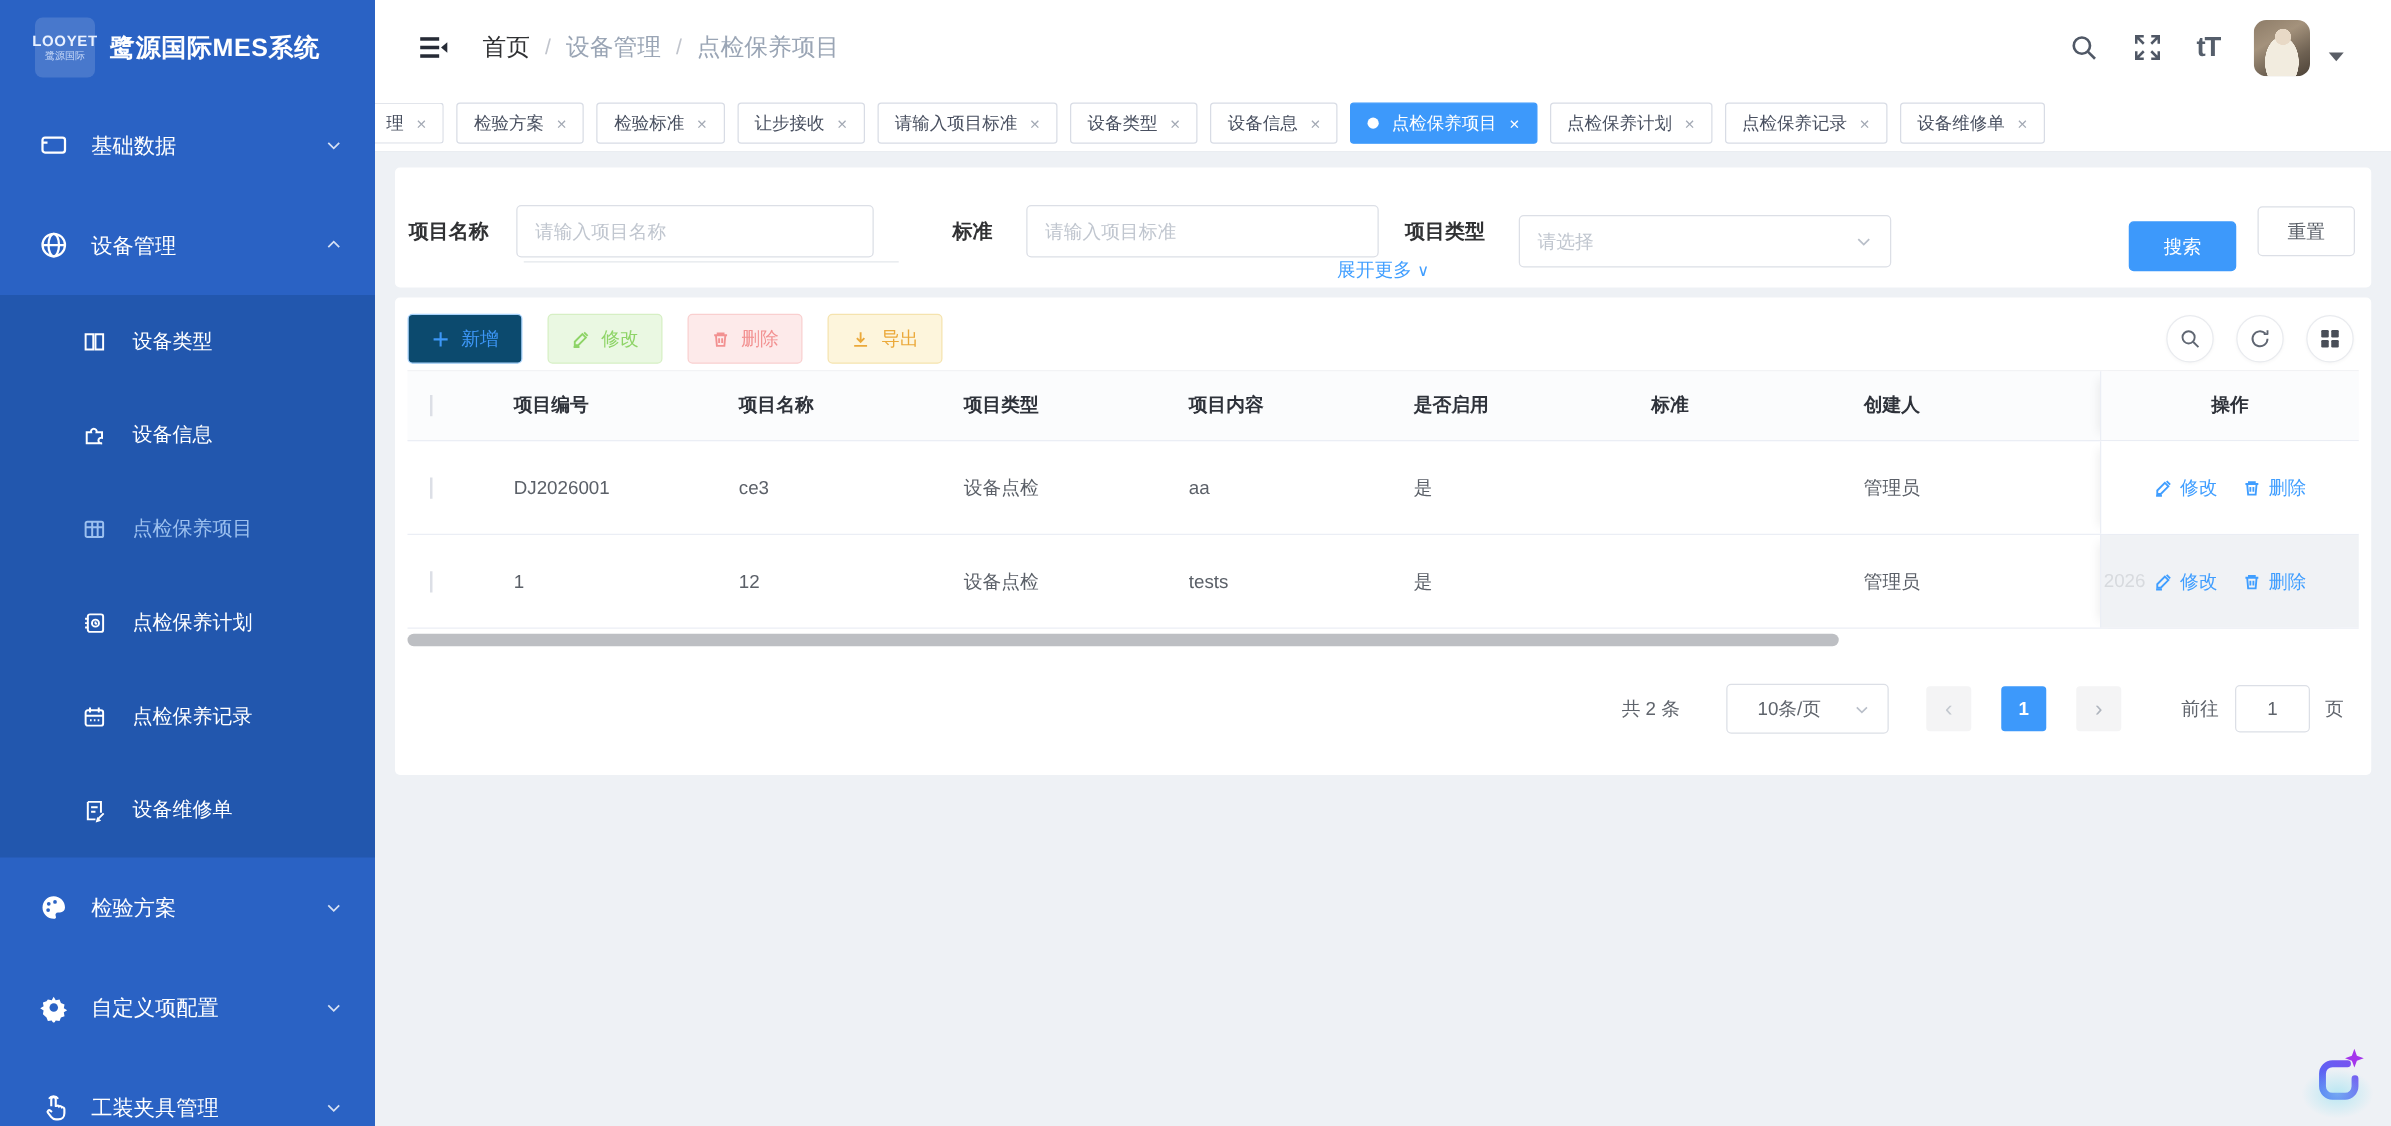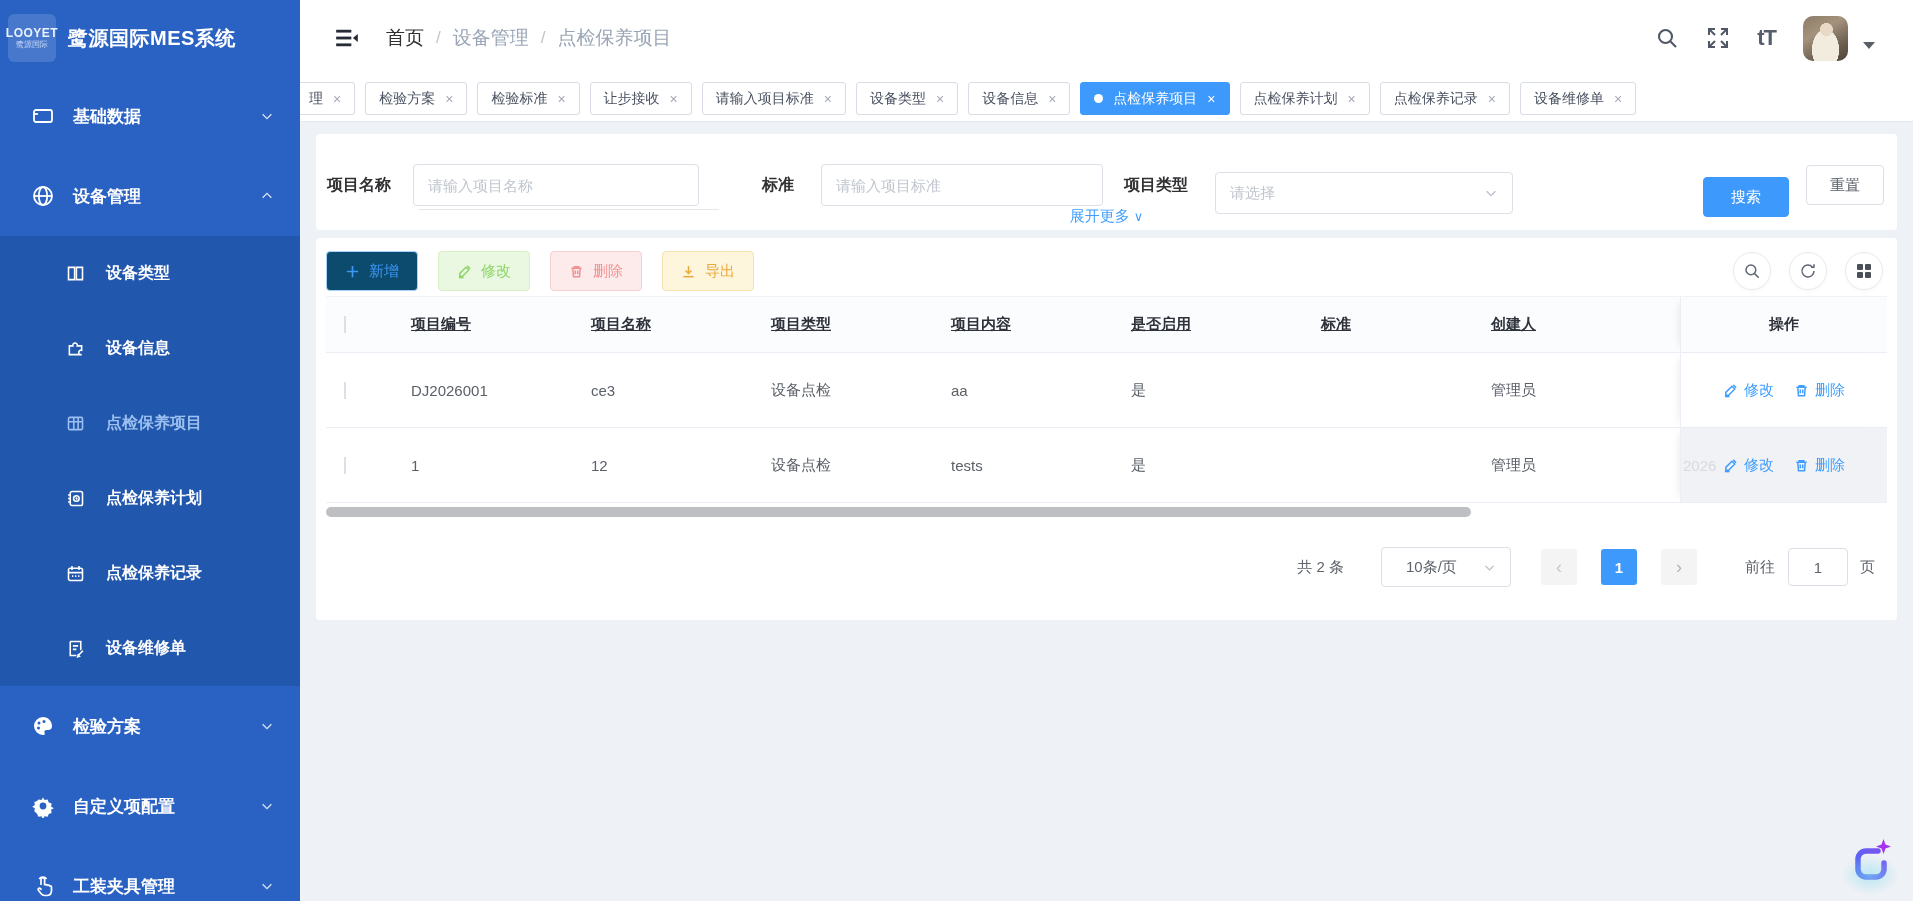--- a/index.html
+++ b/index.html
@@ -1,35 +1,35 @@
 <!DOCTYPE html>
 <html><head>
 <meta charset="utf-8">
 <style>
   * { margin:0; padding:0; box-sizing:border-box; }
   html,body { width:1913px; height:901px; overflow:hidden; font-family:"Liberation Sans","DejaVu Sans",sans-serif; background:#eef1f5; }
 
   
   .sidebar { position:absolute; left:0; top:0; width:300px; height:901px; background:#2a62c4; color:#fff; z-index:5; }
-  .logo-row { height:76px; display:flex; align-items:center; padding-left:8px; gap:12px; }
+  .logo-row { height:76px; display:flex; align-items:center; padding-left:28px; gap:12px; }
   .logo-box { width:48px; height:48px; border-radius:6px; background:rgba(255,255,255,.14); display:flex; flex-direction:column; align-items:center; justify-content:center; line-height:1.15; }
   .logo-text { font-size:12px; font-weight:bold; color:#e9f1ff; letter-spacing:.5px; }
   .logo-sub { font-size:8px; color:#c6d8f7; }
   .app-title { font-size:20px; font-weight:bold; letter-spacing:.5px; }
   .m-item { display:flex; align-items:center; cursor:pointer; }
   .m-parent { height:80px; padding:0 26px 0 30px; font-size:17px; }
   .m-parent .m-icon { width:26px; height:26px; margin-right:17px; }
   .m-child { height:75px; padding-left:64px; font-size:16px; }
   .m-child .m-icon { width:22px; height:22px; margin-right:20px; }
   .m-icon { display:flex; align-items:center; justify-content:center; flex:none; }
   .submenu { background:#2257ae; }
   .m-child.active { color:#9cc0ef; }
   .chev { margin-left:auto; opacity:.8; flex:none; }
   .chev.up { transform:rotate(180deg); }
-  .m-label { white-space:nowrap;font-weight:bold; }
+  .m-label { white-space:nowrap; }
 
   
   .topbar { position:absolute; left:300px; top:0; width:1613px; height:76px; background:#fff; display:flex; align-items:center; }
   .fold-btn { margin-left:34px; cursor:pointer; display:flex; }
   .breadcrumb { margin-left:26px; font-size:19px; display:flex; align-items:center; gap:12px; }
   .bc-item { color:#9aa5b5; }
   .bc-item.first { color:#303133; cursor:pointer; }
   .bc-sep { color:#c0c4cc; font-size:17px; }
   .top-icons { margin-left:auto; display:flex; align-items:center; gap:27px; padding-right:38px; color:#555e6b; }
   .tt-icon { font-size:22px; font-weight:bold; color:#555e6b; letter-spacing:-1px; cursor:pointer; }
@@ -70,21 +70,21 @@
   .btn-add  { background:#0c4a6e; border-color:#a9d3fc; color:#3d97f7;align-items:center; }
   .btn-edit { background:#eaf8e2; border-color:#d6efc4; color:#8ed467; }
   .btn-del  { background:#fdeaea; border-color:#f9cfcf; color:#f29191; }
   .btn-exp  { background:#fdf5dc; border-color:#f5e3ae; color:#eba93a; }
   .toolbar .btn { margin-right:20px; }
   .tool-circles { margin-left:auto; display:flex; gap:18px; }
   .circle-btn { width:38px; height:38px; border-radius:50%; border:1px solid #e9ebef; background:#fff; display:flex; align-items:center; justify-content:center; color:#5f6672; cursor:pointer; box-shadow:0 1px 3px rgba(0,0,0,.04); }
 
   .tbl { position:relative; }
   .tr { display:flex; align-items:center; height:75px; border-bottom:1px solid #ebeef5; position:relative; font-size:15px; color:#5b6068; }
-  .tr.head { height:57px; border-top:1px solid #f2f3f5; background:#fbfcfd; font-weight:bold; color:#2e323a;text-decoration:underline; }
+  .tr.head { height:57px; border-top:1px solid #f2f3f5; background:#fbfcfd; font-weight:bold; color:#2e323a; }
   .cell { padding-left:13px; white-space:nowrap; overflow:hidden; }
   .c-sel { width:72px; padding-left:18px; }
   .c-code,.c-name,.c-type,.c-cont { width:180px; }
   .c-enab { width:190px; }
   .c-std { width:170px; }
   .c-crea { flex:1; }
   .checkbox { width:15px; height:15px; border:1px solid #dcdfe6; border-radius:2px; background:#fff; cursor:pointer; }
   .op-cell { position:absolute; right:0; top:0; height:100%; width:207px; background:#fff; border-left:1px solid #ebeef5; display:flex; align-items:center; justify-content:center; gap:20px; box-shadow:-7px 0 8px -6px rgba(0,0,0,.08); overflow:hidden; }
   .tr.head .op-cell { background:#fbfcfd; font-weight:bold; color:#2e323a; }
   .op-cell.hover { background:#f0f2f5; }

